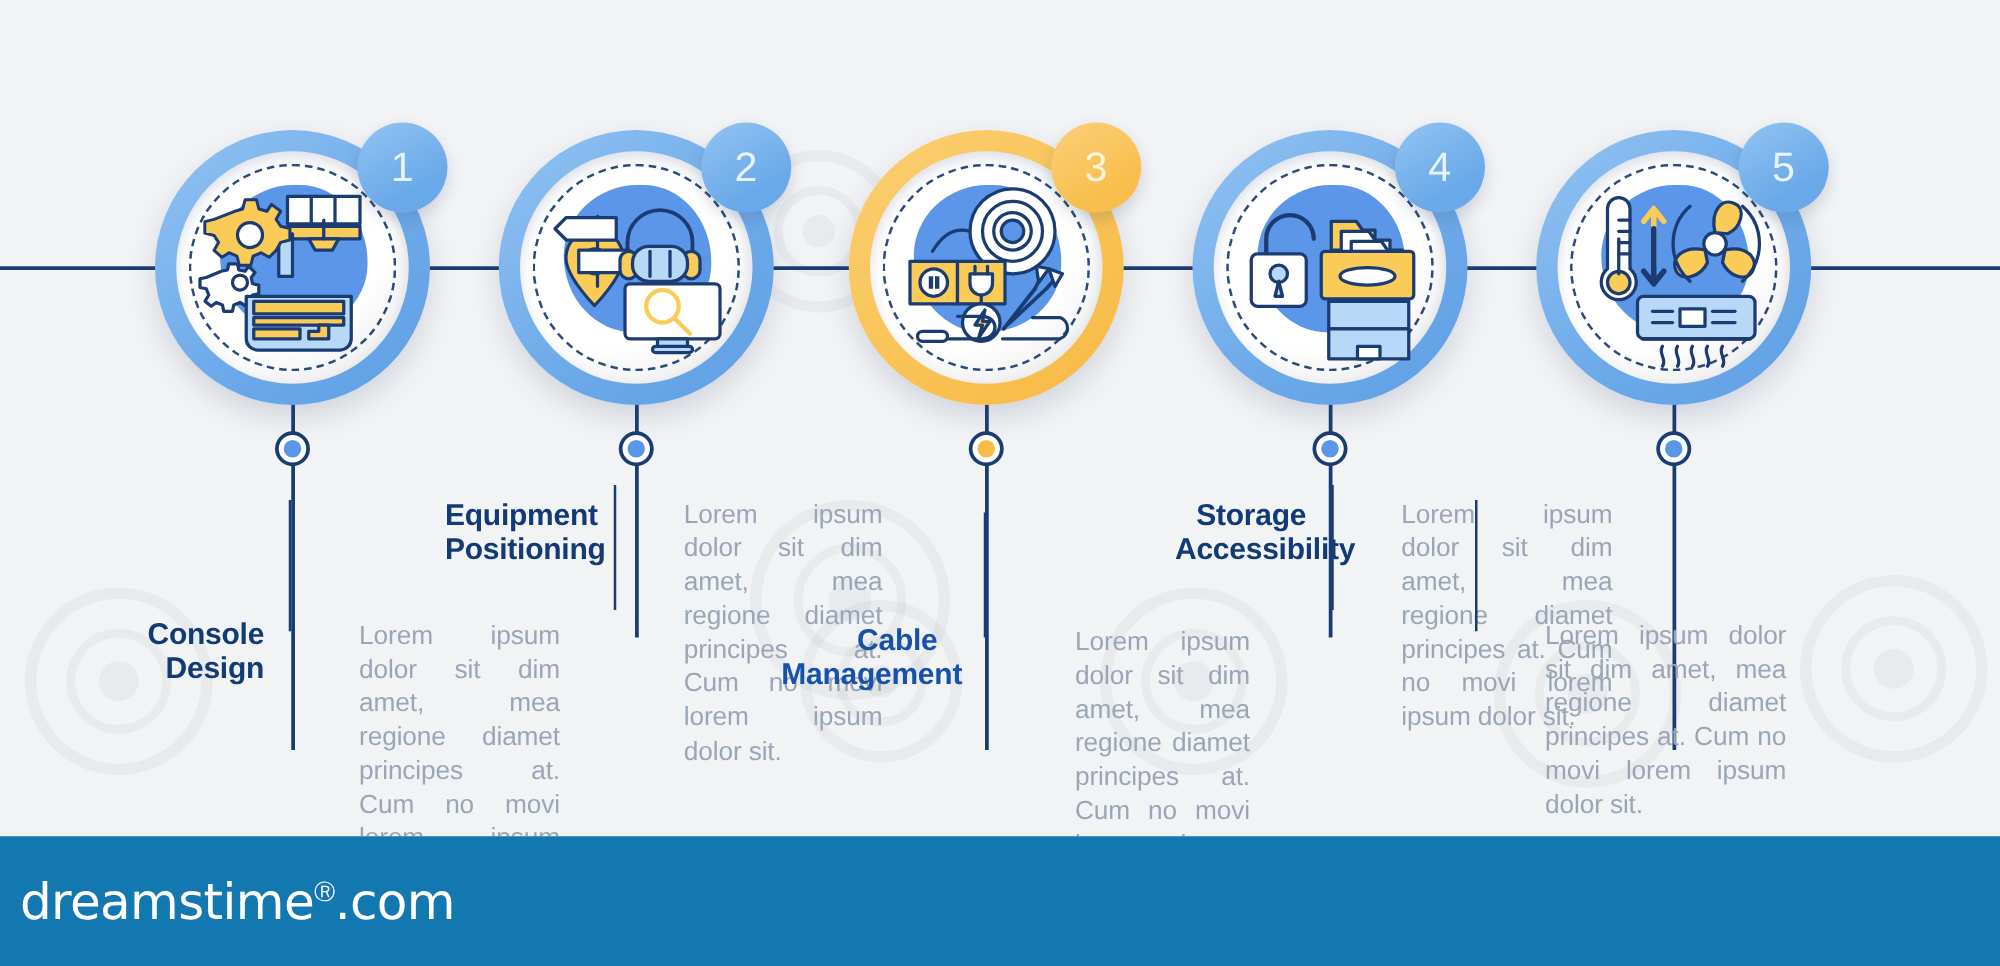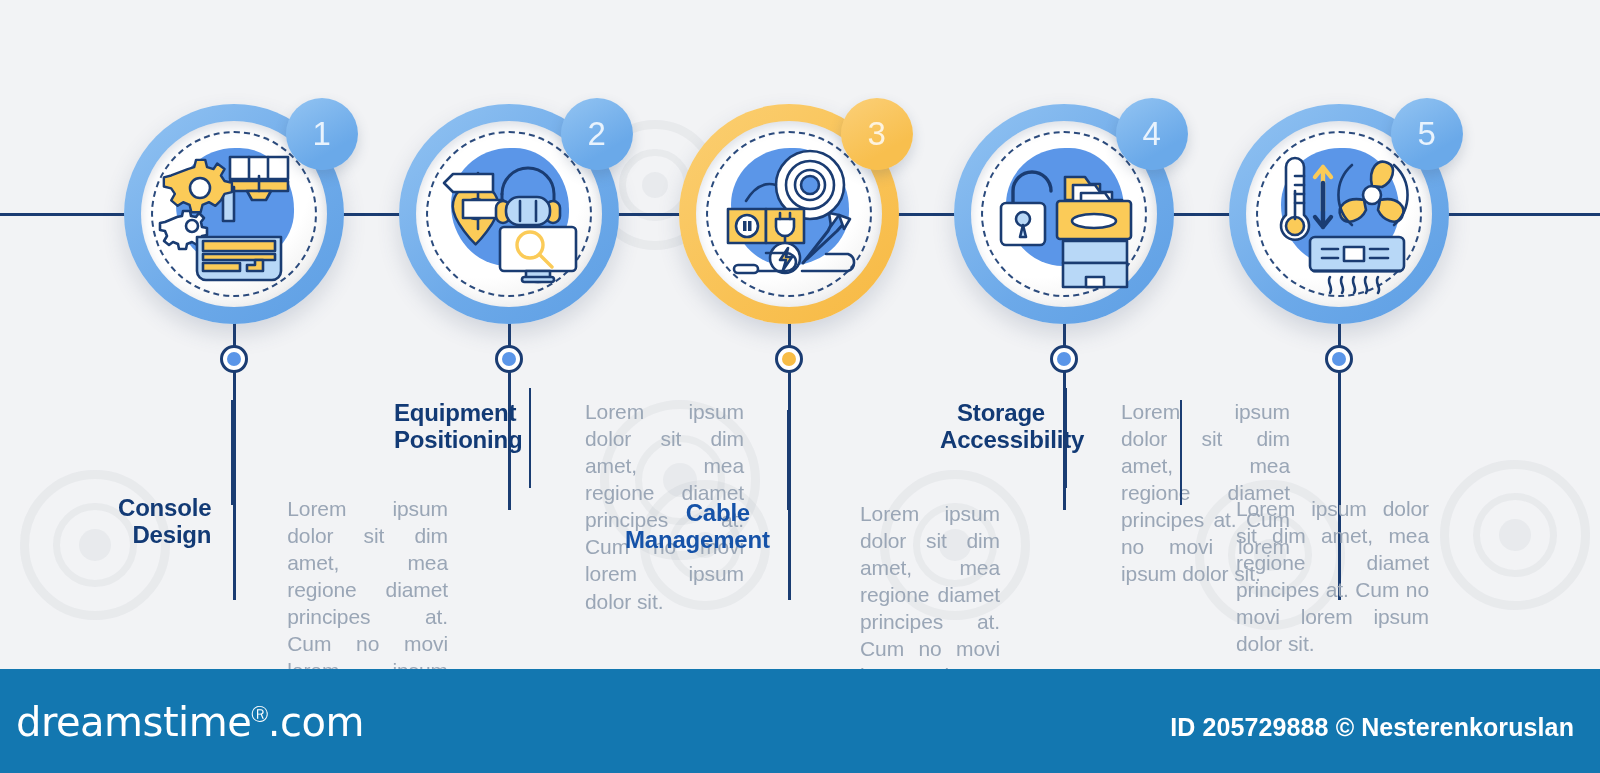--- a/index.html
+++ b/index.html
@@ -312,21 +312,21 @@
 
           <rect x="74" y="96" width="76" height="44" rx="4" fill="#ffffff"></rect>
           <path d="M100 140 h24 v8 a14 6 0 0 1 -24 0 z" fill="#b8d8f7"></path>
           <rect x="96" y="146" width="32" height="5" rx="2.5" fill="#b8d8f7"></rect>
           <circle cx="104" cy="114" r="13" fill="#ffffff" stroke="#fbcb58" stroke-width="3.4"></circle>
           <line x1="114" y1="124" x2="126" y2="136" stroke="#fbcb58" stroke-width="3.4"></line>
         </g>
       </svg>
     </div>
 
-    <div class="txt" style="left:394px; top:400px; width:350px;">
+    <div class="txt" style="left:356px; top:400px; width:350px;">
       <div class="ttl" style="width:135px;">Equipment
 Positioning</div>
       <div class="vdiv" style="height:100px; margin-top:-12px;"></div>
       <div class="body" style="width:205px; margin-top:-2px;">Lorem ipsum dolor sit dim amet, mea regione diamet principes at. Cum no movi lorem ipsum dolor sit.</div>
     </div>
 
     <div class="stem" style="left:788px; top:300px; height:300px;"></div>
     <div class="dot gold" style="left:775px; top:345px;">
         <i></i>
       </div>
@@ -471,16 +471,15 @@
 
     <div class="txt" style="left:1180px; top:495px; width:400px;">
       <div class="vdiv" style="height:105px; margin-top:-95px;"></div>
       <div class="body" style="width:215px;">Lorem ipsum dolor sit dim amet, mea regione diamet principes at. Cum no movi lorem ipsum dolor sit.</div>
     </div>
 
   </div>
 
   <div id="footer">
     <div id="logo"><span>dreamstime</span><sup>Ⓡ</sup><span>.com</span></div>
-    <div id="credit">ID 205729888 © Nesterenkoruslan</div>
   </div>
 
 </div>
 
 </body></html>

